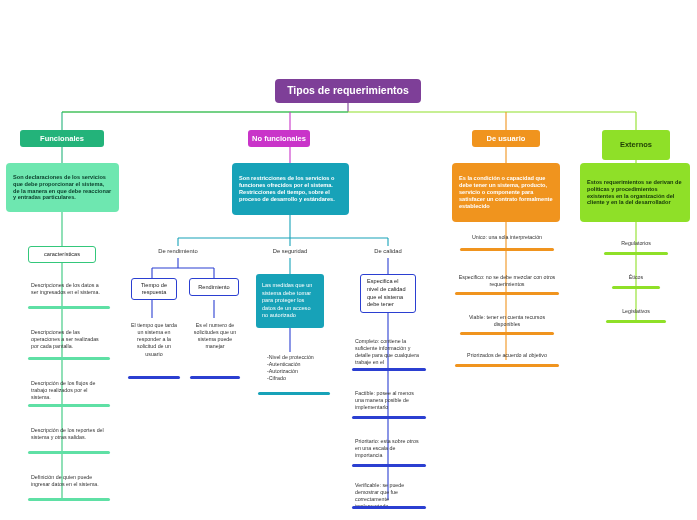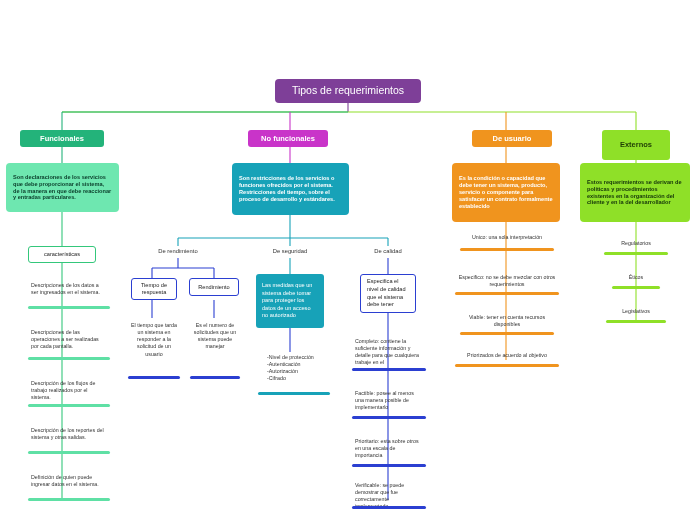--- a/index.html
+++ b/index.html
@@ -33,21 +33,21 @@
     text-align: center;
     line-height: 1.25;
     border-radius: 3px;
   }
 
   
   .root {
     background: #7e3f98;
     color: #ffffff;
     font-size: 10.5px;
-    font-weight: normal;
+    font-weight: bold;
     border-radius: 4px;
   }
   
   .chip {
     font-size: 7.5px;
     font-weight: bold;
     color: #ffffff;
     border-radius: 3px;
   }
   .chip-func { background: #23b37a; }
@@ -191,24 +191,24 @@
     <path d="M636,240 L636,320" stroke="#8fe028" stroke-width="1.1" fill="none"></path>
   </svg>
 
   <div class="node root" style="left:275px; top:79px; width:146px; height:24px;">
     <span>Tipos de requerimientos</span>
   </div>
 
   <div class="node chip chip-func" style="left:20px; top:130px; width:84px; height:17px;">
     <span>Funcionales</span>
   </div>
-  <div class="node chip chip-nofunc" style="left:248px; top:130px; width:80px; height:17px;">
+  <div class="node chip chip-nofunc" style="left:248px; top:130px; width:62px; height:17px;">
     <span>No funcionales</span>
   </div>
-  <div class="node chip chip-usuario" style="left:472px; top:130px; width:80px; height:17px;">
+  <div class="node chip chip-usuario" style="left:472px; top:130px; width:68px; height:17px;">
     <span>De usuario</span>
   </div>
   <div class="node chip chip-externos" style="left:602px; top:130px; width:68px; height:30px;">
     <span>Externos</span>
   </div>
 
   <div class="node desc desc-func" style="left:6px; top:163px; width:113px; height:49px;">
     <span>Son declaraciones de los servicios que debe proporcionar el sistema, de la manera en que debe reaccionar y entradas particulares.</span>
   </div>
   <div class="node desc desc-nofunc" style="left:232px; top:163px; width:117px; height:52px;">

